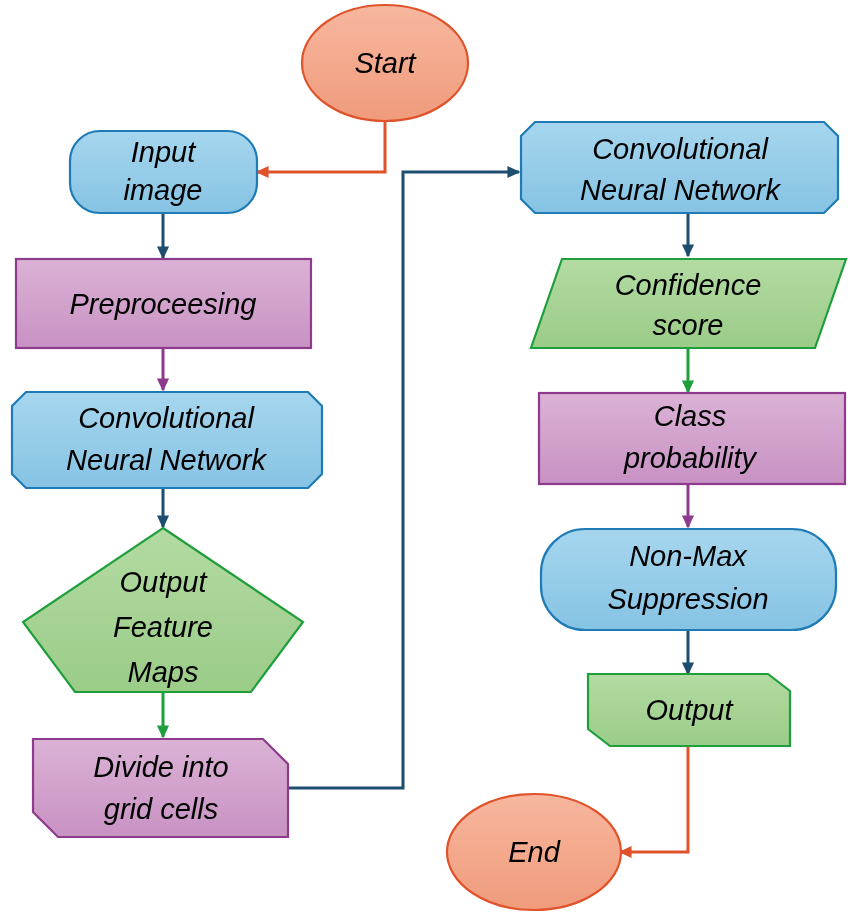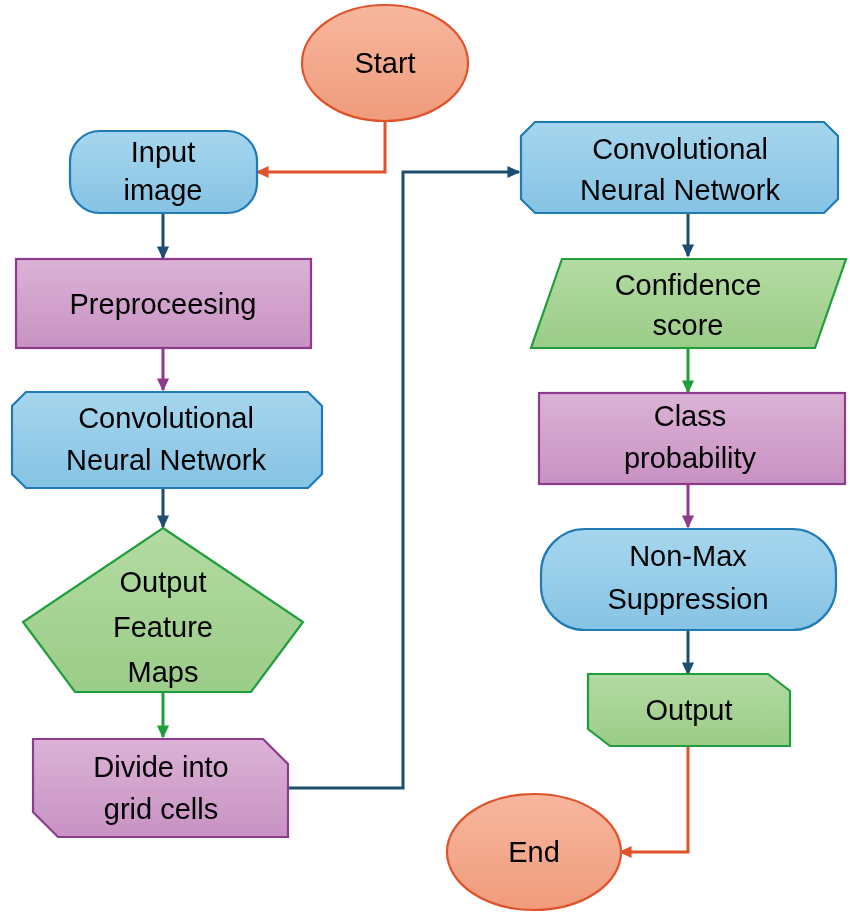--- a/index.html
+++ b/index.html
@@ -9,20 +9,21 @@
   }
   body {
     font-family: "Liberation Sans", sans-serif;
   }
   #flowchart-root {
     position: relative;
     width: 850px;
     height: 918px;
     background: #ffffff;
     overflow: hidden;
+    font-style: italic;
   }
   svg#flow-svg {
     position: absolute;
     left: 0;
     top: 0;
     width: 850px;
     height: 918px;
     display: block;
   }
   .node-shape {

